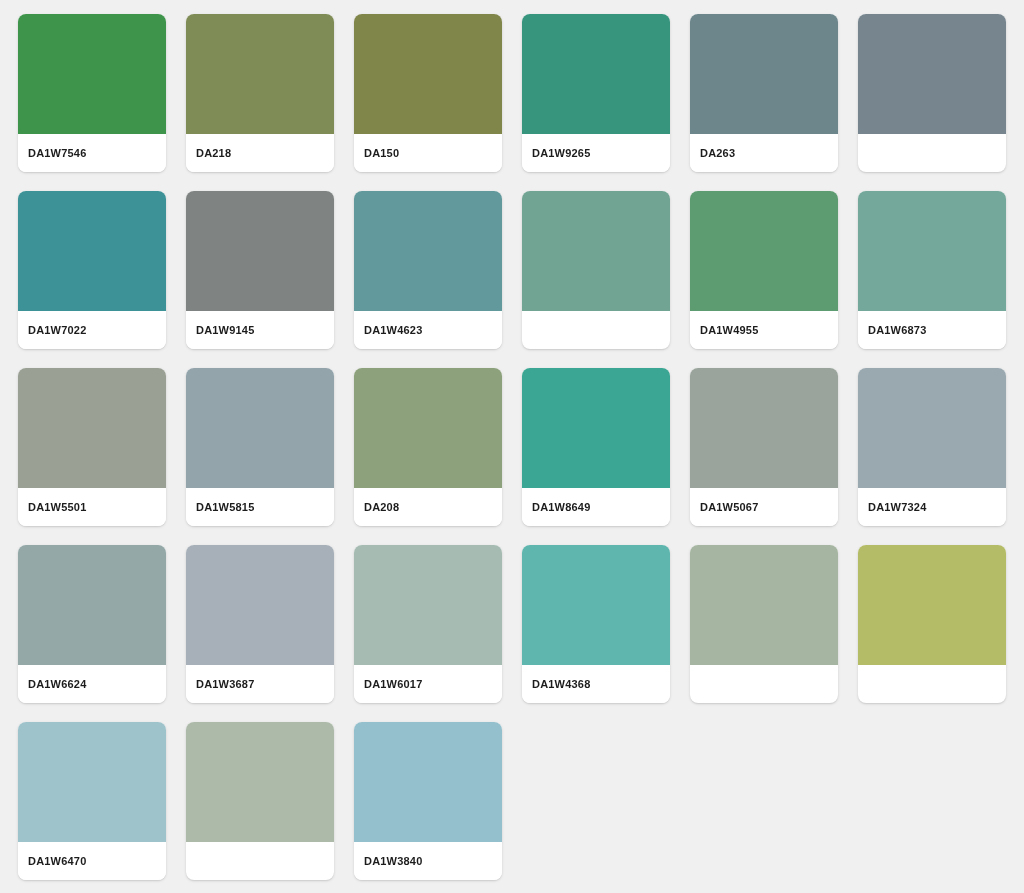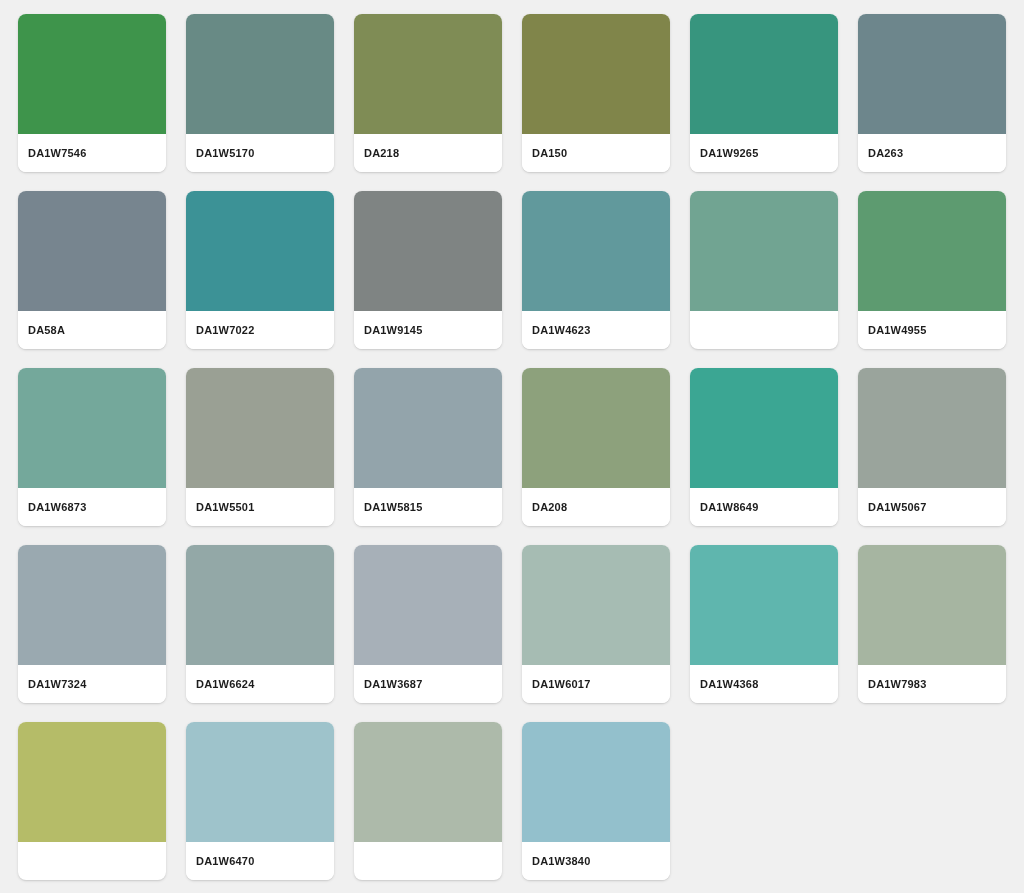--- a/index.html
+++ b/index.html
@@ -63,26 +63,20 @@
 <body>
 
 <div id="palette-grid">
     <div class="swatch-card">
       <div class="swatch-color" style="background-color: rgb(62, 148, 75);"></div>
       <div class="swatch-label-strip">
         <span class="swatch-label">DA1W7546</span>
       </div>
     </div>
     <div class="swatch-card">
-      <div class="swatch-color" style="background-color: rgb(104, 138, 133);"></div>
-      <div class="swatch-label-strip">
-        <span class="swatch-label">DA1W5170</span>
-      </div>
-    </div>
-    <div class="swatch-card">
       <div class="swatch-color" style="background-color: rgb(127, 140, 85);"></div>
       <div class="swatch-label-strip">
         <span class="swatch-label">DA218</span>
       </div>
     </div>
     <div class="swatch-card">
       <div class="swatch-color" style="background-color: rgb(128, 133, 74);"></div>
       <div class="swatch-label-strip">
         <span class="swatch-label">DA150</span>
       </div>
@@ -94,23 +88,20 @@
       </div>
     </div>
     <div class="swatch-card">
       <div class="swatch-color" style="background-color: rgb(109, 134, 140);"></div>
       <div class="swatch-label-strip">
         <span class="swatch-label">DA263</span>
       </div>
     </div>
     <div class="swatch-card">
       <div class="swatch-color" style="background-color: rgb(119, 133, 143);"></div>
-      <div class="swatch-label-strip">
-        <span class="swatch-label">DA58A</span>
-      </div>
     </div>
     <div class="swatch-card">
       <div class="swatch-color" style="background-color: rgb(60, 146, 150);"></div>
       <div class="swatch-label-strip">
         <span class="swatch-label">DA1W7022</span>
       </div>
     </div>
     <div class="swatch-card">
       <div class="swatch-color" style="background-color: rgb(127, 132, 131);"></div>
       <div class="swatch-label-strip">
@@ -193,23 +184,20 @@
       </div>
     </div>
     <div class="swatch-card">
       <div class="swatch-color" style="background-color: rgb(95, 182, 174);"></div>
       <div class="swatch-label-strip">
         <span class="swatch-label">DA1W4368</span>
       </div>
     </div>
     <div class="swatch-card">
       <div class="swatch-color" style="background-color: rgb(166, 181, 161);"></div>
-      <div class="swatch-label-strip">
-        <span class="swatch-label">DA1W7983</span>
-      </div>
     </div>
     <div class="swatch-card">
       <div class="swatch-color" style="background-color: rgb(181, 188, 104);"></div>
     </div>
     <div class="swatch-card">
       <div class="swatch-color" style="background-color: rgb(158, 195, 203);"></div>
       <div class="swatch-label-strip">
         <span class="swatch-label">DA1W6470</span>
       </div>
     </div>

